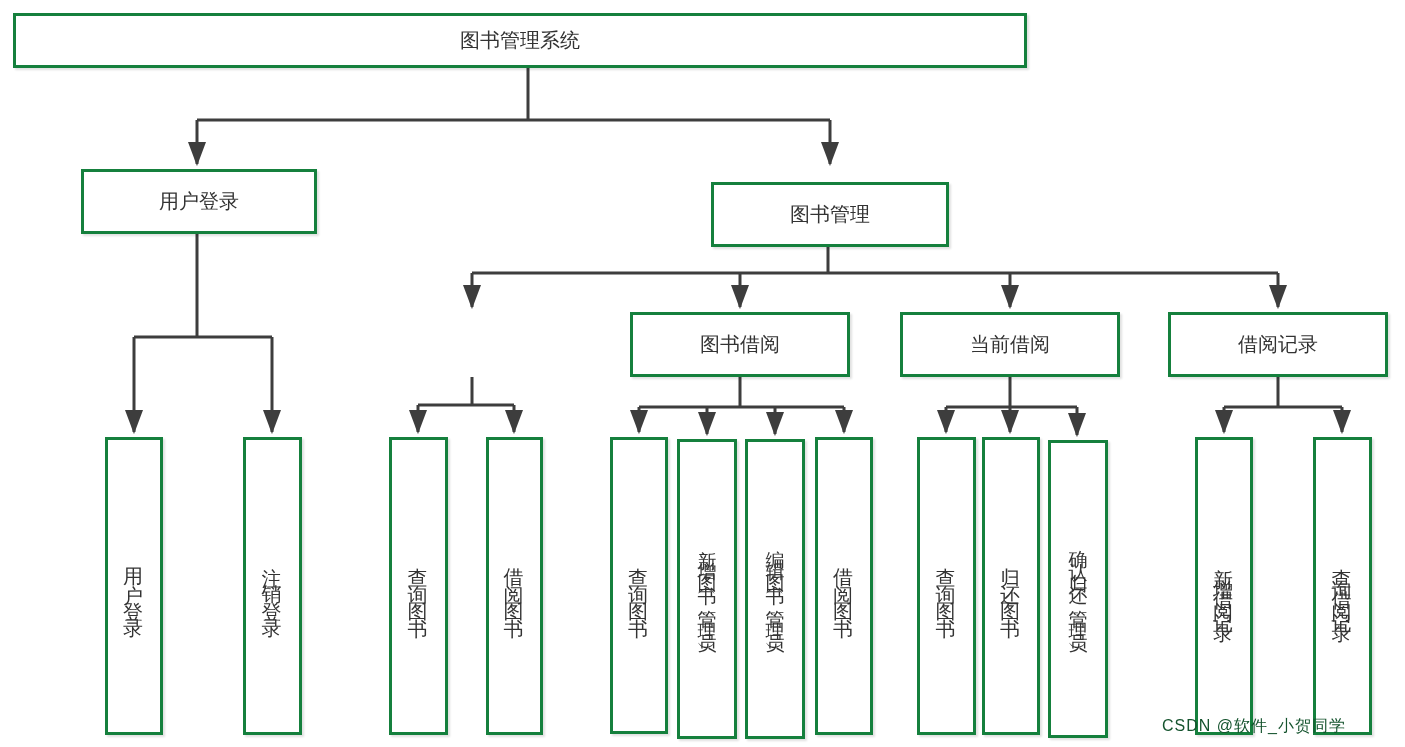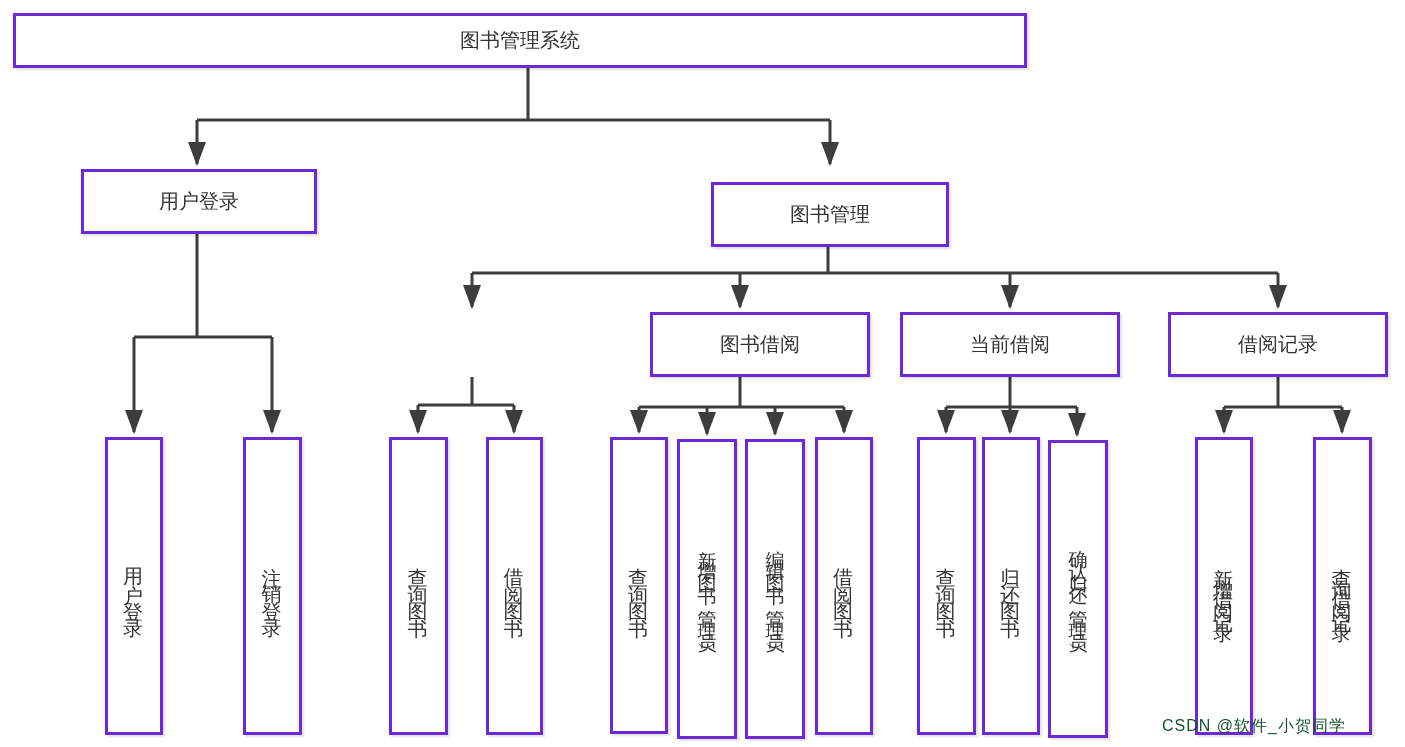--- a/index.html
+++ b/index.html
@@ -8,21 +8,21 @@
     width:1405px;height:747px;
     background:#ffffff;
     font-family:"Liberation Sans","DejaVu Sans",sans-serif;
     overflow:hidden;
   }
   #wires{position:absolute;left:0;top:0;z-index:1;}
   .box{
     position:absolute;
     box-sizing:border-box;
     background:#ffffff;
-    border:3px solid #6d28d9;
+    border:3px solid #15803d;
     box-shadow:2px 2px 2px rgba(0,0,0,0.12);
     display:flex;align-items:center;justify-content:center;
     color:#333333;
     font-size:20px;
     z-index:2;
     text-align:center;
   }
   .vbox .label{
     writing-mode:vertical-rl;
     text-orientation:mixed;
@@ -108,21 +108,21 @@
     <span class="label">图书管理系统</span>
   </div>
 
   <div class="box" style="left:81px;top:169px;width:236px;height:65px;">
     <span class="label">用户登录</span>
   </div>
   <div class="box" style="left:711px;top:168px;width:238px;height:65px;margin-top:14px;">
     <span class="label">图书管理</span>
   </div>
 
-  <div class="box" style="left:630px;top:312px;width:220px;height:65px;margin-left:20px;">
+  <div class="box" style="left:630px;top:312px;width:220px;height:65px;">
     <span class="label">图书借阅</span>
   </div>
   <div class="box" style="left:900px;top:312px;width:220px;height:65px;">
     <span class="label">当前借阅</span>
   </div>
   <div class="box" style="left:1168px;top:312px;width:220px;height:65px;">
     <span class="label">借阅记录</span>
   </div>
 
   <div class="box vbox" style="left:105px;top:437px;width:58px;height:298px;">

